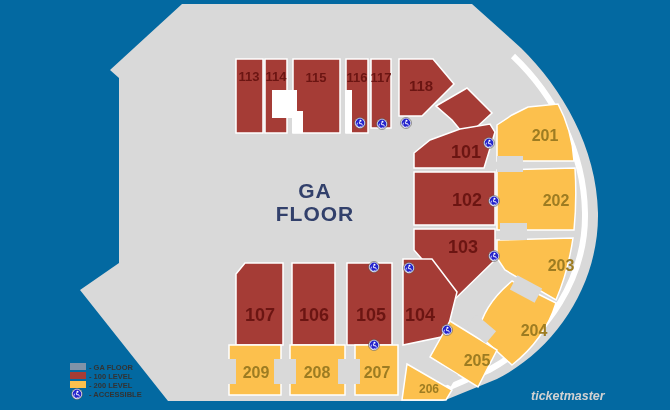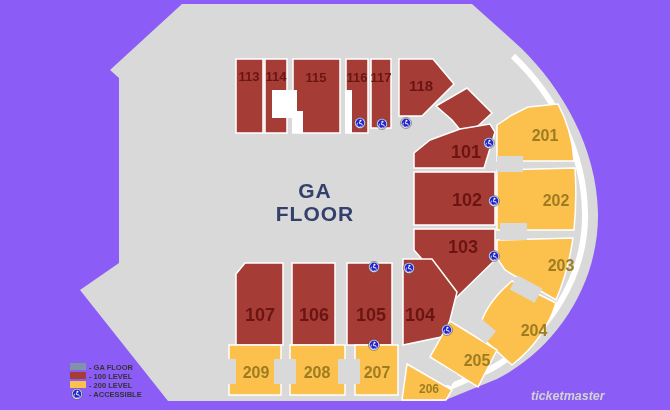--- a/index.html
+++ b/index.html
@@ -1,16 +1,16 @@
 <!DOCTYPE html>
 <html><head>
 <meta charset="utf-8">
 <style>
   html,body{margin:0;padding:0;background:#ffffff;}
-  .stage{position:relative;width:670px;height:410px;background:#8b5cf6;overflow:hidden;}
+  .stage{position:relative;width:670px;height:410px;background:#0369a1;overflow:hidden;}
   svg text{font-family:"Liberation Sans","DejaVu Sans",sans-serif;font-weight:bold;text-anchor:middle;}
   .sec{stroke:#ffffff;stroke-width:1.5;}
   .notch{fill:#ffffff;stroke:none;}
   .sep{fill:none;stroke:#ffffff;}
   .lbl12{font-size:12px}
   .lbl13{font-size:13px}
   .lbl15{font-size:15px}
   .lbl16{font-size:16px}
   .lbl18{font-size:18px}
   .ga-lbl{font-size:21px;letter-spacing:1px}

